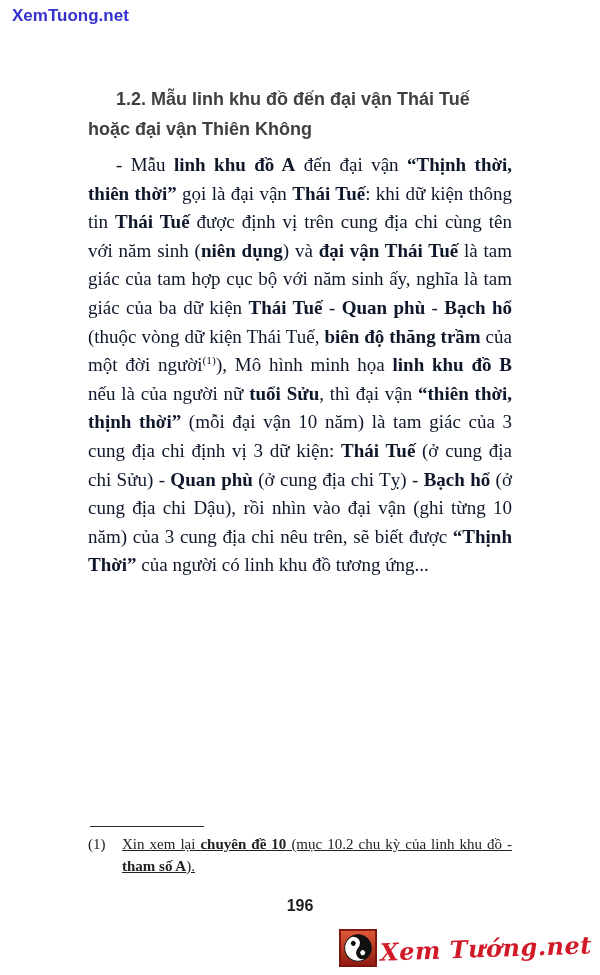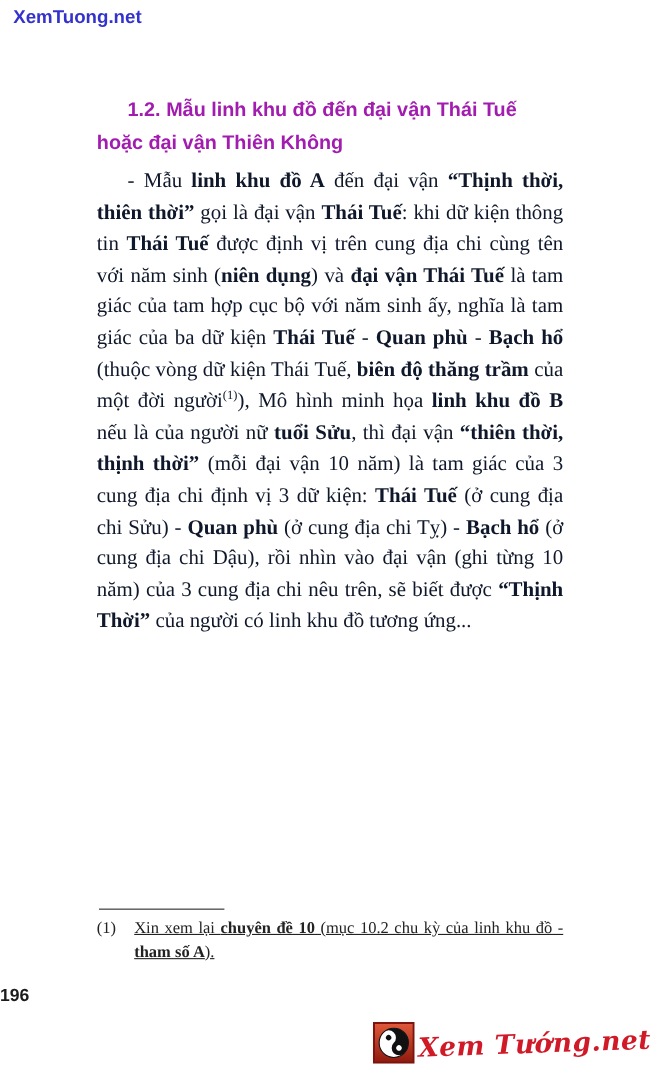--- a/index.html
+++ b/index.html
@@ -29,21 +29,21 @@
     position: absolute;
     left: 88px;
     top: 84px;
     width: 424px;
   }
   .section-heading {
     font-family: "Liberation Sans", sans-serif;
     font-weight: bold;
     font-size: 18px;
     line-height: 30px;
-    color: #a21caf;
+    color: #404040;
     text-indent: 28px;
     text-align: left;
   }
   .body-paragraph {
     margin-top: 7px;
     font-size: 19px;
     line-height: 28.6px;
     text-align: justify;
     text-indent: 28px;
     color: #0f172a;
@@ -80,21 +80,21 @@
     text-align: justify;
     text-decoration: underline;
   }
 
   
   .page-number {
     position: absolute;
     top: 897px;
     left: 0;
     width: 600px;
-    text-align: left;
+    text-align: center;
     font-family: "Liberation Sans", sans-serif;
     font-weight: bold;
     font-size: 16px;
     color: #1c1c1c;
   }
 
   
   .logo {
     position: absolute;
     right: 8px;

